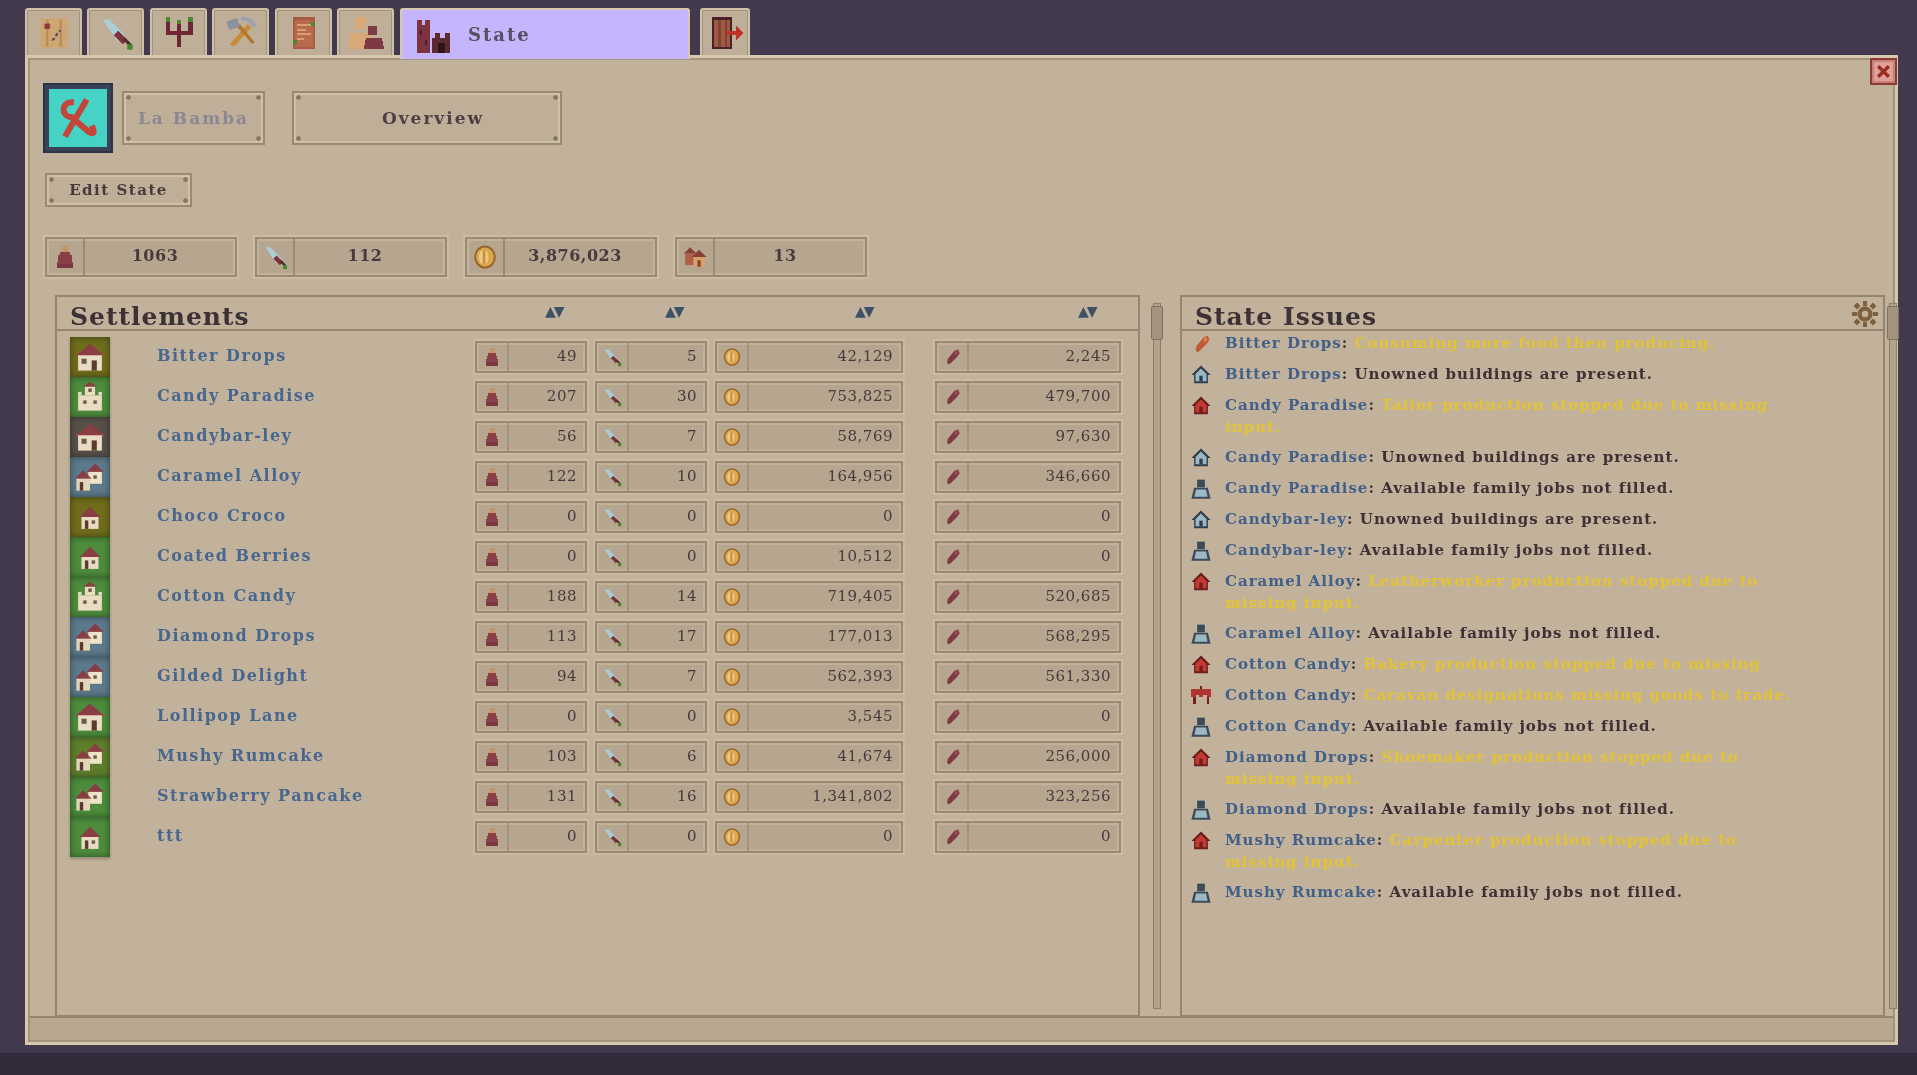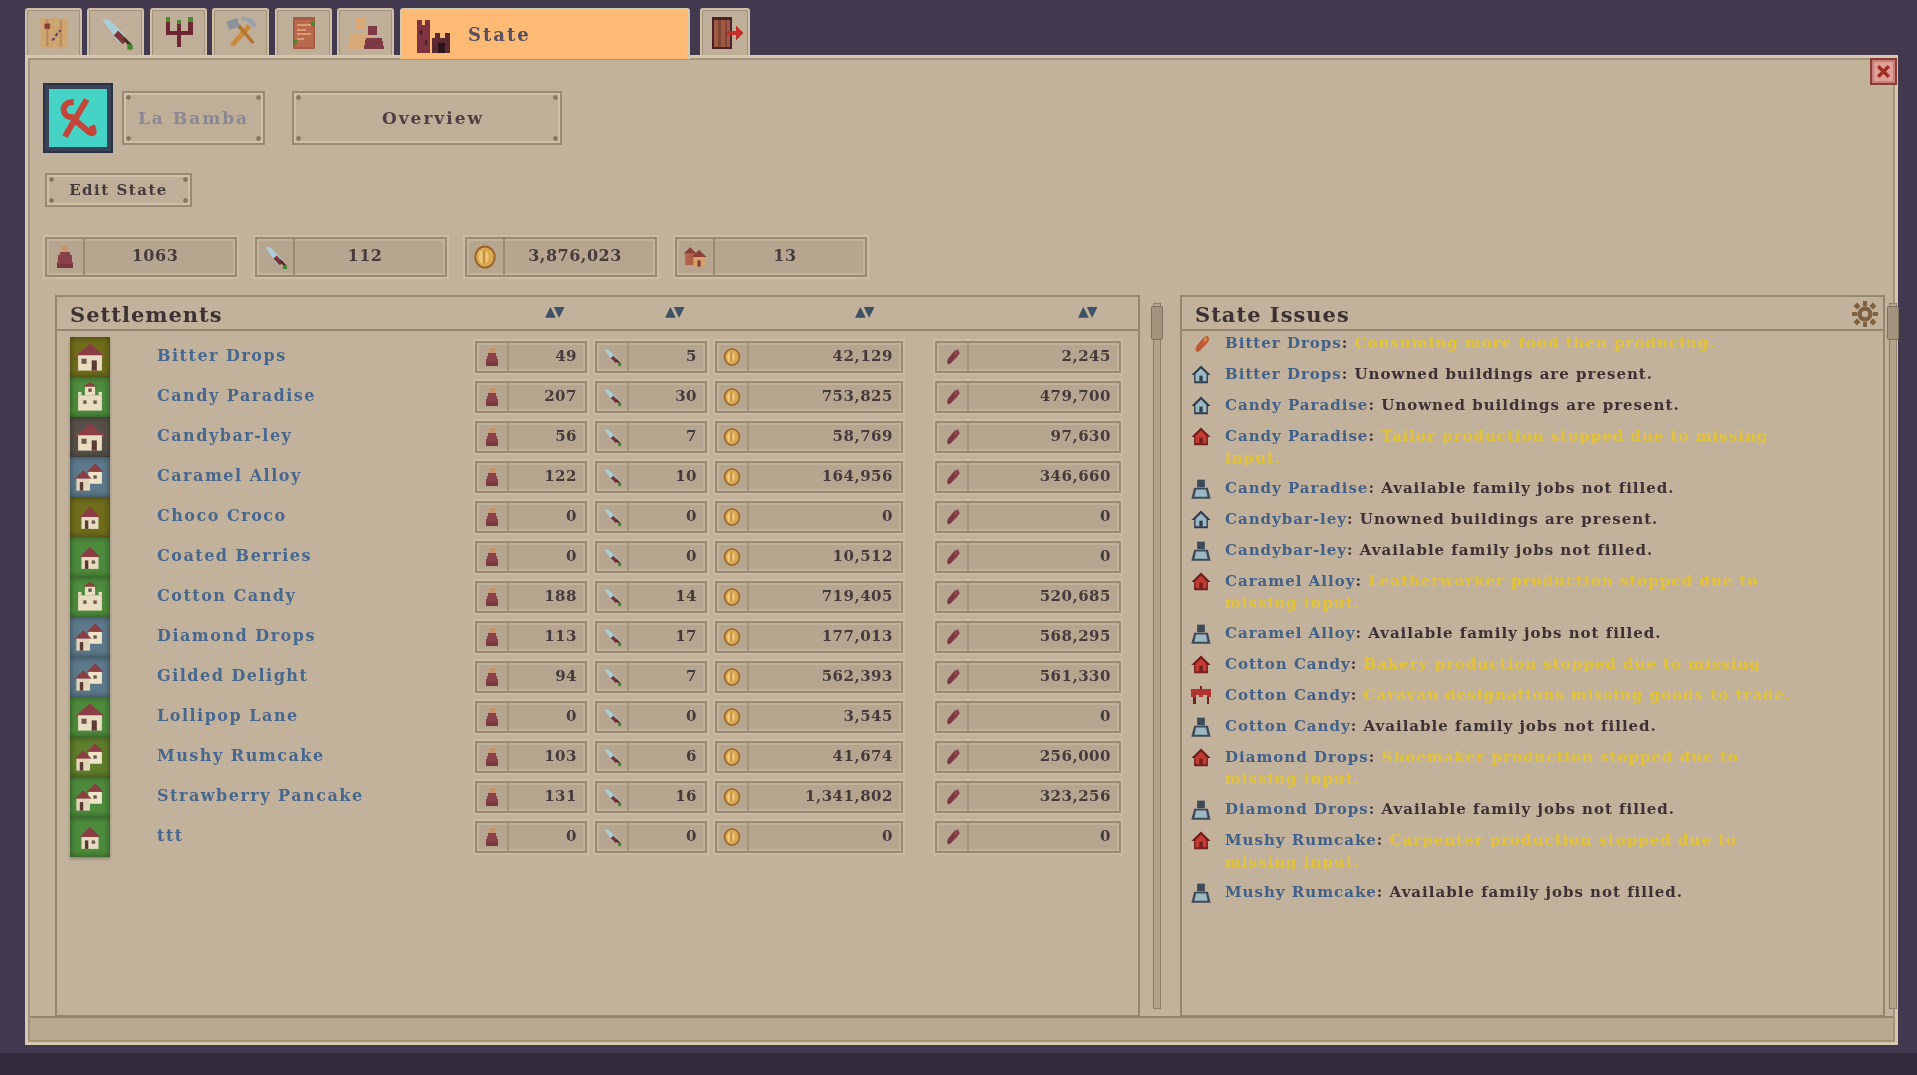--- a/index.html
+++ b/index.html
@@ -7,21 +7,21 @@
   body { background:#42394e; font-family:"DejaVu Serif", serif; position:relative; }
   body::after { content:""; position:absolute; left:0; right:0; bottom:0; height:22px; background:#322b3b; }
   svg { display:block; }
 
   
   .tabbar { position:absolute; left:0; top:0; height:55px; width:100%; }
   .tab { position:absolute; top:8px; width:57px; height:48px; background:#c0af98;
          border:2px solid #cfc0a8; border-bottom:none; border-radius:3px 3px 0 0;
          display:flex; align-items:center; justify-content:center; box-shadow: inset 0 0 0 1px #a3937c; }
   .tab svg { width:36px; height:36px; }
-  .tab-state { left:400px; width:290px; height:51px; background:#fdba74; z-index:5;
+  .tab-state { left:400px; width:290px; height:51px; background:#c4b5fd; z-index:5;
                justify-content:flex-start; padding-left:10px; gap:16px; box-shadow:none; border-color:#d6c7af; }
   .tab-state .tab-label { font-size:18px; font-weight:bold; color:#565060; letter-spacing:2px; }
   .tab-exit { left:700px; width:50px; }
 
   
   .window { position:absolute; left:25px; top:55px; width:1873px; height:990px; background:#c3b29b;
             box-shadow: inset 0 0 0 3px #d6c7af, inset 0 0 0 5px #a5947d; }
   .window::after { content:""; position:absolute; left:5px; right:5px; bottom:5px; height:22px;
                    background:#b9a890; border-top:2px solid #94856e; }
 
@@ -57,21 +57,21 @@
   .stat .sic { width:38px; display:flex; align-items:center; justify-content:center; border-right:2px solid #9a8a73; }
   .stat .sic svg { width:26px; height:26px; }
   .stat .sval { flex:1; text-align:center; line-height:34px; padding-right:10px; font-size:16px;
                 font-weight:bold; color:#473b3e; letter-spacing:0.5px; }
   .stat-pop { left:0; } .stat-mil { left:210px; } .stat-gold { left:420px; } .stat-set { left:630px; }
 
   
   .panel { position:absolute; top:240px; border:2px solid #95866f; }
   .settlements-panel { left:30px; width:1085px; height:722px; }
   .issues-panel { left:1155px; width:705px; height:722px; }
-  .panel-title { position:absolute; left:13px; top:5px; font-size:21px; font-weight:bold;
+  .panel-title { position:absolute; left:13px; top:5px; font-size:25px; font-weight:bold;
                  color:#3c3236; letter-spacing:1px; }
   .panel-sep { position:absolute; left:0; right:0; top:32px; border-top:2px solid #95866f; }
 
   .sort { position:absolute; top:6px; font-size:14px; color:#3e5166; letter-spacing:-2px; cursor:pointer; }
   .sort-pop { left:488px; } .sort-mil { left:608px; } .sort-gold { left:798px; } .sort-food { left:1021px; }
 
   
   .rows { position:absolute; left:0; right:0; top:40px; }
   .srow { position:relative; height:40px; }
   .tile { position:absolute; left:13px; top:0; width:40px; height:40px;
@@ -85,21 +85,21 @@
   .bg-bluegray { background:#5d7a8c; } .bg-olivegreen { background:#5e7e2b; }
 
   .sname { position:absolute; left:100px; top:9px; font-size:16px; font-weight:bold;
            color:#47678f; letter-spacing:1.5px; cursor:pointer; }
 
   .cell { position:absolute; top:4px; height:32px; display:flex; background:#b7a68f;
           border:2px solid #9a8a73; box-shadow:0 0 0 2px #cbbba3, inset 0 0 0 2px #c2b29a; }
   .cell .cic { width:32px; display:flex; align-items:center; justify-content:center; border-right:2px solid #a3937c; }
   .cell .cic svg { width:20px; height:20px; }
   .cell .cval { flex:1; text-align:right; padding-right:8px; line-height:26px; font-size:15px;
-                font-weight:bold; color:#453a3d; letter-spacing:0.5px; }
+                font-weight:normal; color:#453a3d; letter-spacing:0.5px; }
   .c-pop { left:418px; width:112px; } .c-mil { left:538px; width:112px; }
   .c-gold { left:658px; width:188px;gap:10px; } .c-food { left:878px; width:186px; }
 
   
   .vscroll { position:absolute; top:248px; height:706px; width:8px; background:#b3a28c;
              border:1px solid #8d7f6a; cursor:pointer; }
   .vscroll-mid { left:1128px; } .vscroll-right { left:1864px; }
   .vscroll .thumb { position:absolute; left:-3px; top:2px; width:12px; height:34px;
                     background:#a5947d; border:1px solid #7d7160; border-radius:2px; }
 
@@ -1057,44 +1057,44 @@
             <svg viewBox="0 0 16 16">
               <path d="M8 1L1 8h2v6h10V8h2z" fill="#2e3c4e"></path>
               <path d="M8 3.2L4 7.2V12.5h8V7.2z" fill="#9cb8c2"></path>
               <rect x="6.8" y="8.5" width="2.4" height="4" fill="#2e3c4e"></rect>
             </svg>
           </span>
 
     <span class="txt"><b class="iname">Bitter Drops</b><span class="colon">: </span><span class="msg">Unowned buildings are present.</span></span>
   </div>
 
+  <div class="issue production-stopped-icon warning">
+
+    <span class="iic ii-redhouse">
+            <svg viewBox="0 0 16 16">
+              <path d="M8 1L1 8h2v6h10V8h2z" fill="#6e1c1c"></path>
+              <path d="M8 3.2L4 7.2V12.5h8V7.2z" fill="#c23c34"></path>
+              <rect x="6.8" y="8.5" width="2.4" height="4" fill="#6e1c1c"></rect>
+            </svg>
+          </span>
+
+    <span class="txt"><b class="iname">Candy Paradise</b><span class="colon">: </span><span class="msg">Tailor production stopped due to missing input.</span></span>
+  </div>
+
   <div class="issue unowned-building-icon info">
 
     <span class="iic ii-bluehouse">
             <svg viewBox="0 0 16 16">
               <path d="M8 1L1 8h2v6h10V8h2z" fill="#2e3c4e"></path>
               <path d="M8 3.2L4 7.2V12.5h8V7.2z" fill="#9cb8c2"></path>
               <rect x="6.8" y="8.5" width="2.4" height="4" fill="#2e3c4e"></rect>
             </svg>
           </span>
 
     <span class="txt"><b class="iname">Candy Paradise</b><span class="colon">: </span><span class="msg">Unowned buildings are present.</span></span>
-  </div>
-
-  <div class="issue production-stopped-icon warning">
-
-    <span class="iic ii-redhouse">
-            <svg viewBox="0 0 16 16">
-              <path d="M8 1L1 8h2v6h10V8h2z" fill="#6e1c1c"></path>
-              <path d="M8 3.2L4 7.2V12.5h8V7.2z" fill="#c23c34"></path>
-              <rect x="6.8" y="8.5" width="2.4" height="4" fill="#6e1c1c"></rect>
-            </svg>
-          </span>
-
-    <span class="txt"><b class="iname">Candy Paradise</b><span class="colon">: </span><span class="msg">Tailor production stopped due to missing input.</span></span>
   </div>
 
   <div class="issue family-jobs-icon info">
 
     <span class="iic ii-person">
             <svg viewBox="0 0 16 16">
               <rect x="5.2" y="1.2" width="5.6" height="5.6" fill="#3c4a5a"></rect>
               <path d="M3 7h10l2 8H1z" fill="#3c4a5a"></path>
               <path d="M4.4 8.4h7.2l1.2 5.2H3.2z" fill="#9cb8c2"></path>
             </svg>

